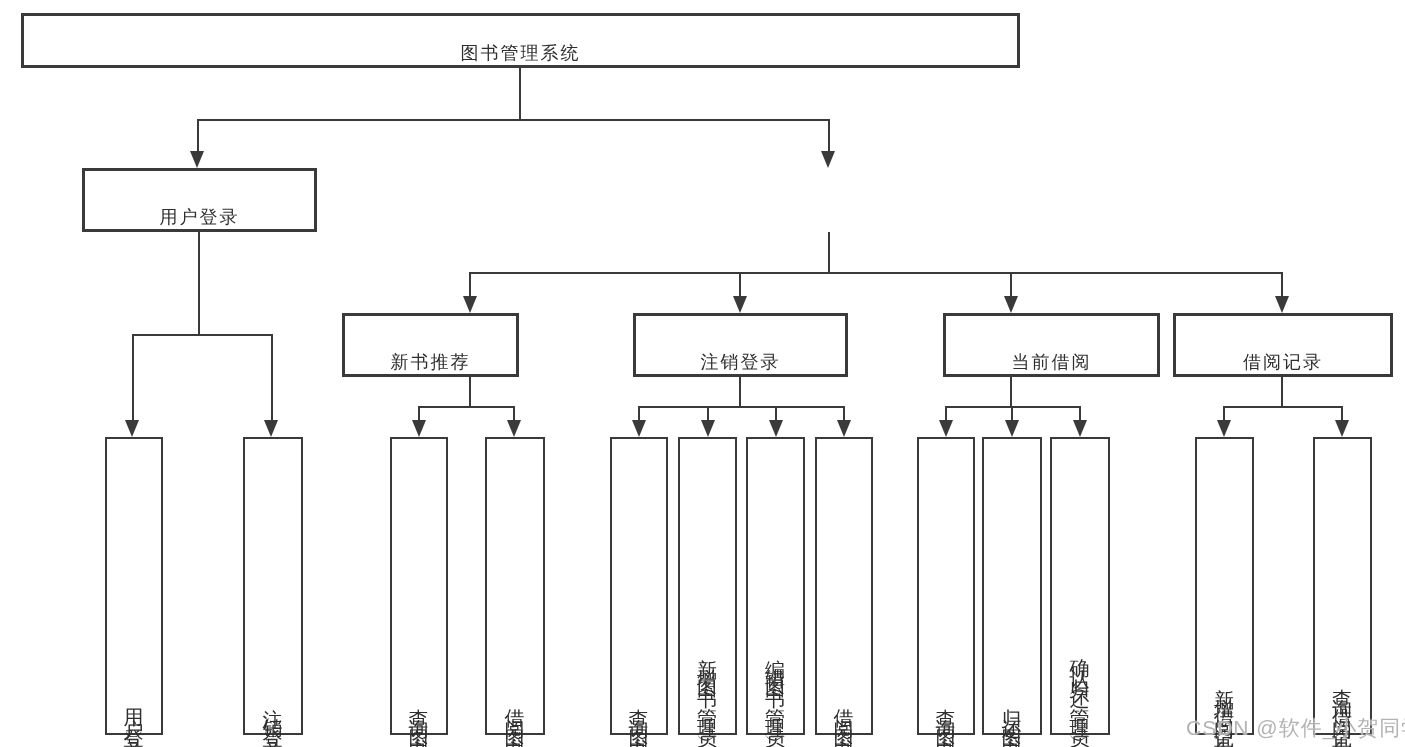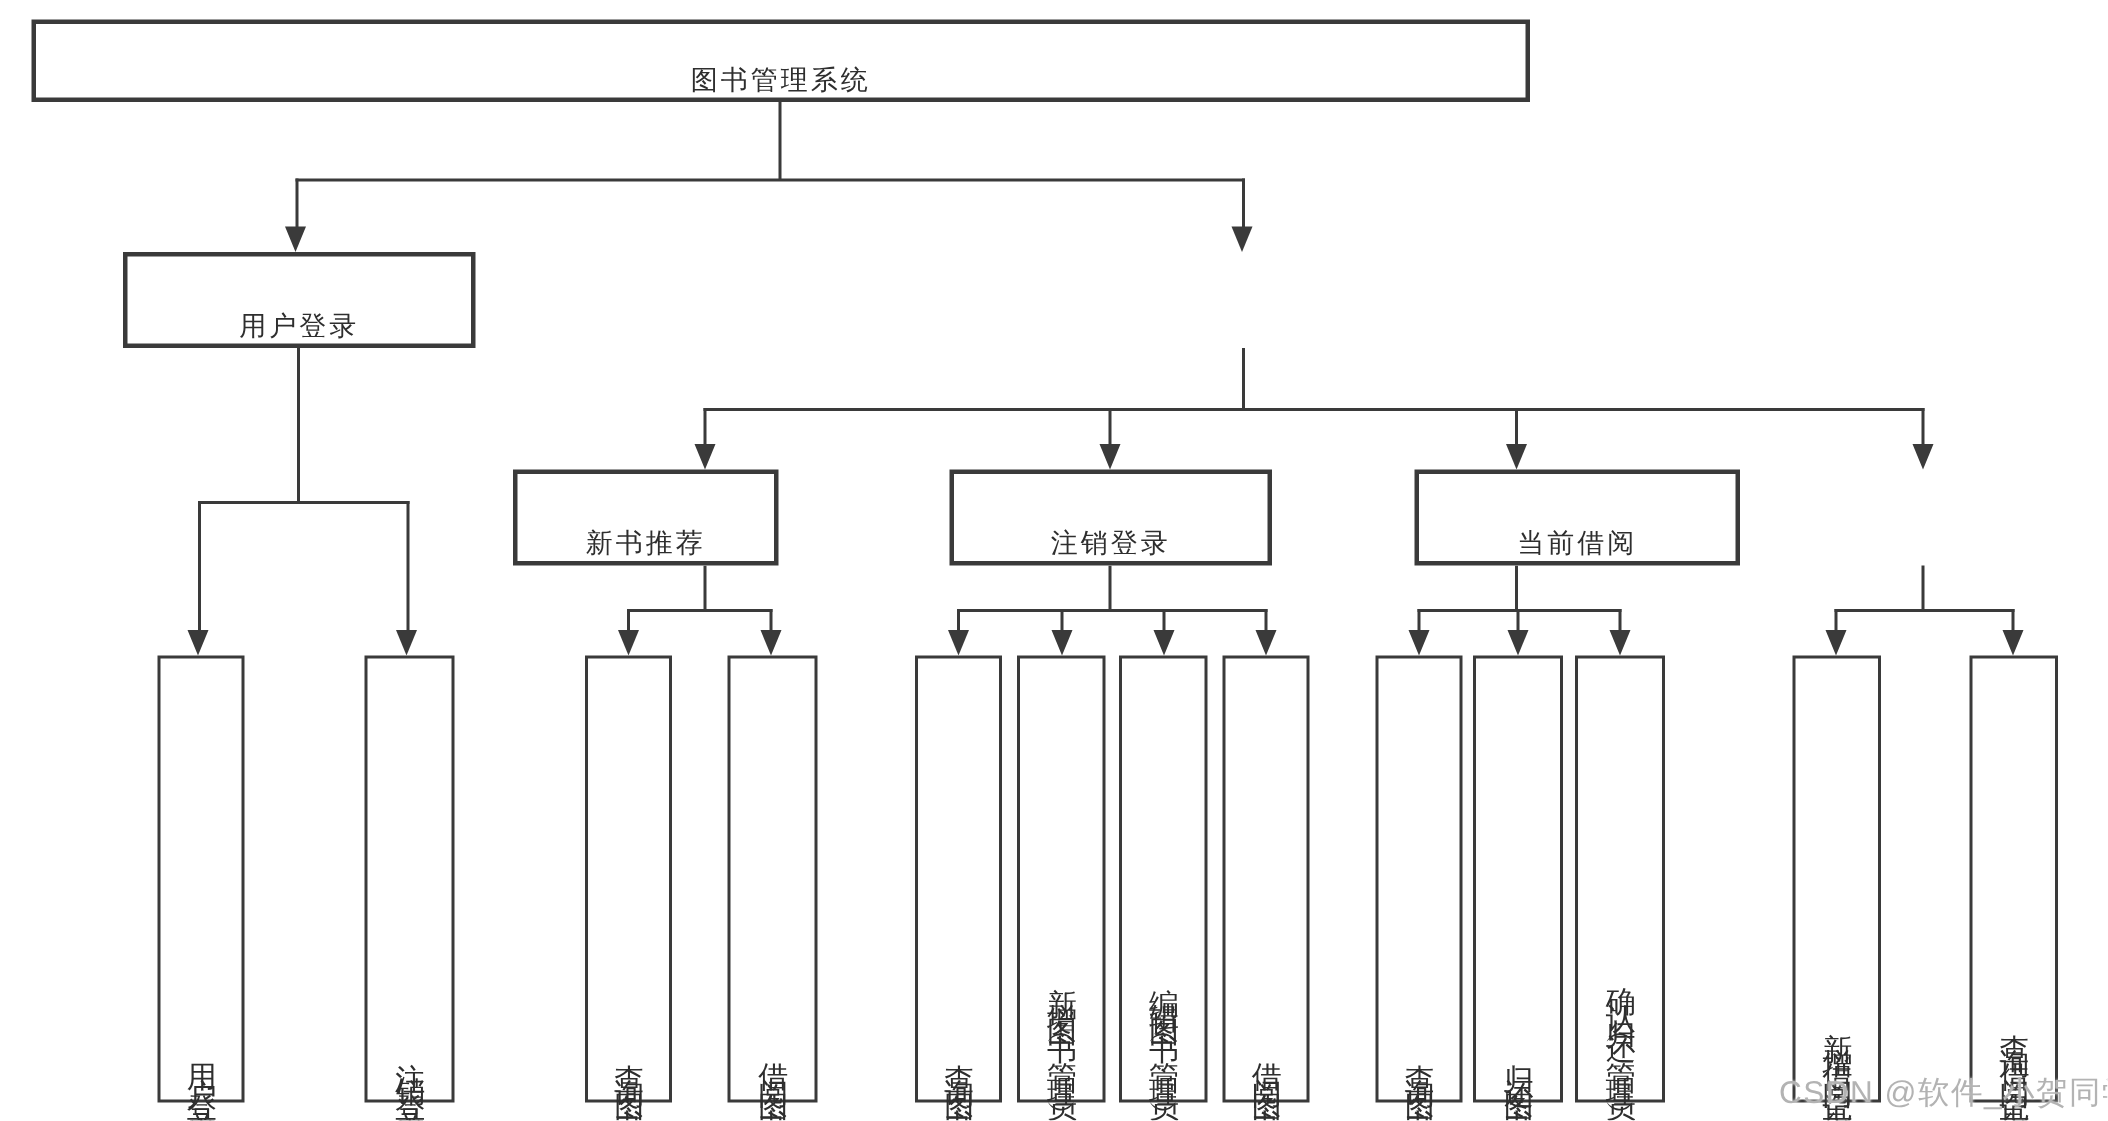--- a/index.html
+++ b/index.html
@@ -108,20 +108,23 @@
 
   <div class="box" style="left:342px;top:313px;width:177px;height:64px">
     <span>新书推荐</span>
   </div>
   <div class="box" style="left:633px;top:313px;width:215px;height:64px">
     <span>注销登录</span>
   </div>
   <div class="box" style="left:943px;top:313px;width:217px;height:64px">
     <span>当前借阅</span>
   </div>
+  <div class="box" style="left:1173px;top:313px;width:220px;height:64px">
+    <span>借阅记录</span>
+  </div>
 
   <div class="box leaf" style="left:105px;top:437px;width:58px;height:298px">
     <span class="vtext">用户登录</span>
   </div>
   <div class="box leaf" style="left:243px;top:437px;width:60px;height:298px">
     <span class="vtext">注销登录</span>
   </div>
 
   <div class="box leaf" style="left:390px;top:437px;width:58px;height:298px">
     <span class="vtext">查询图书</span>

